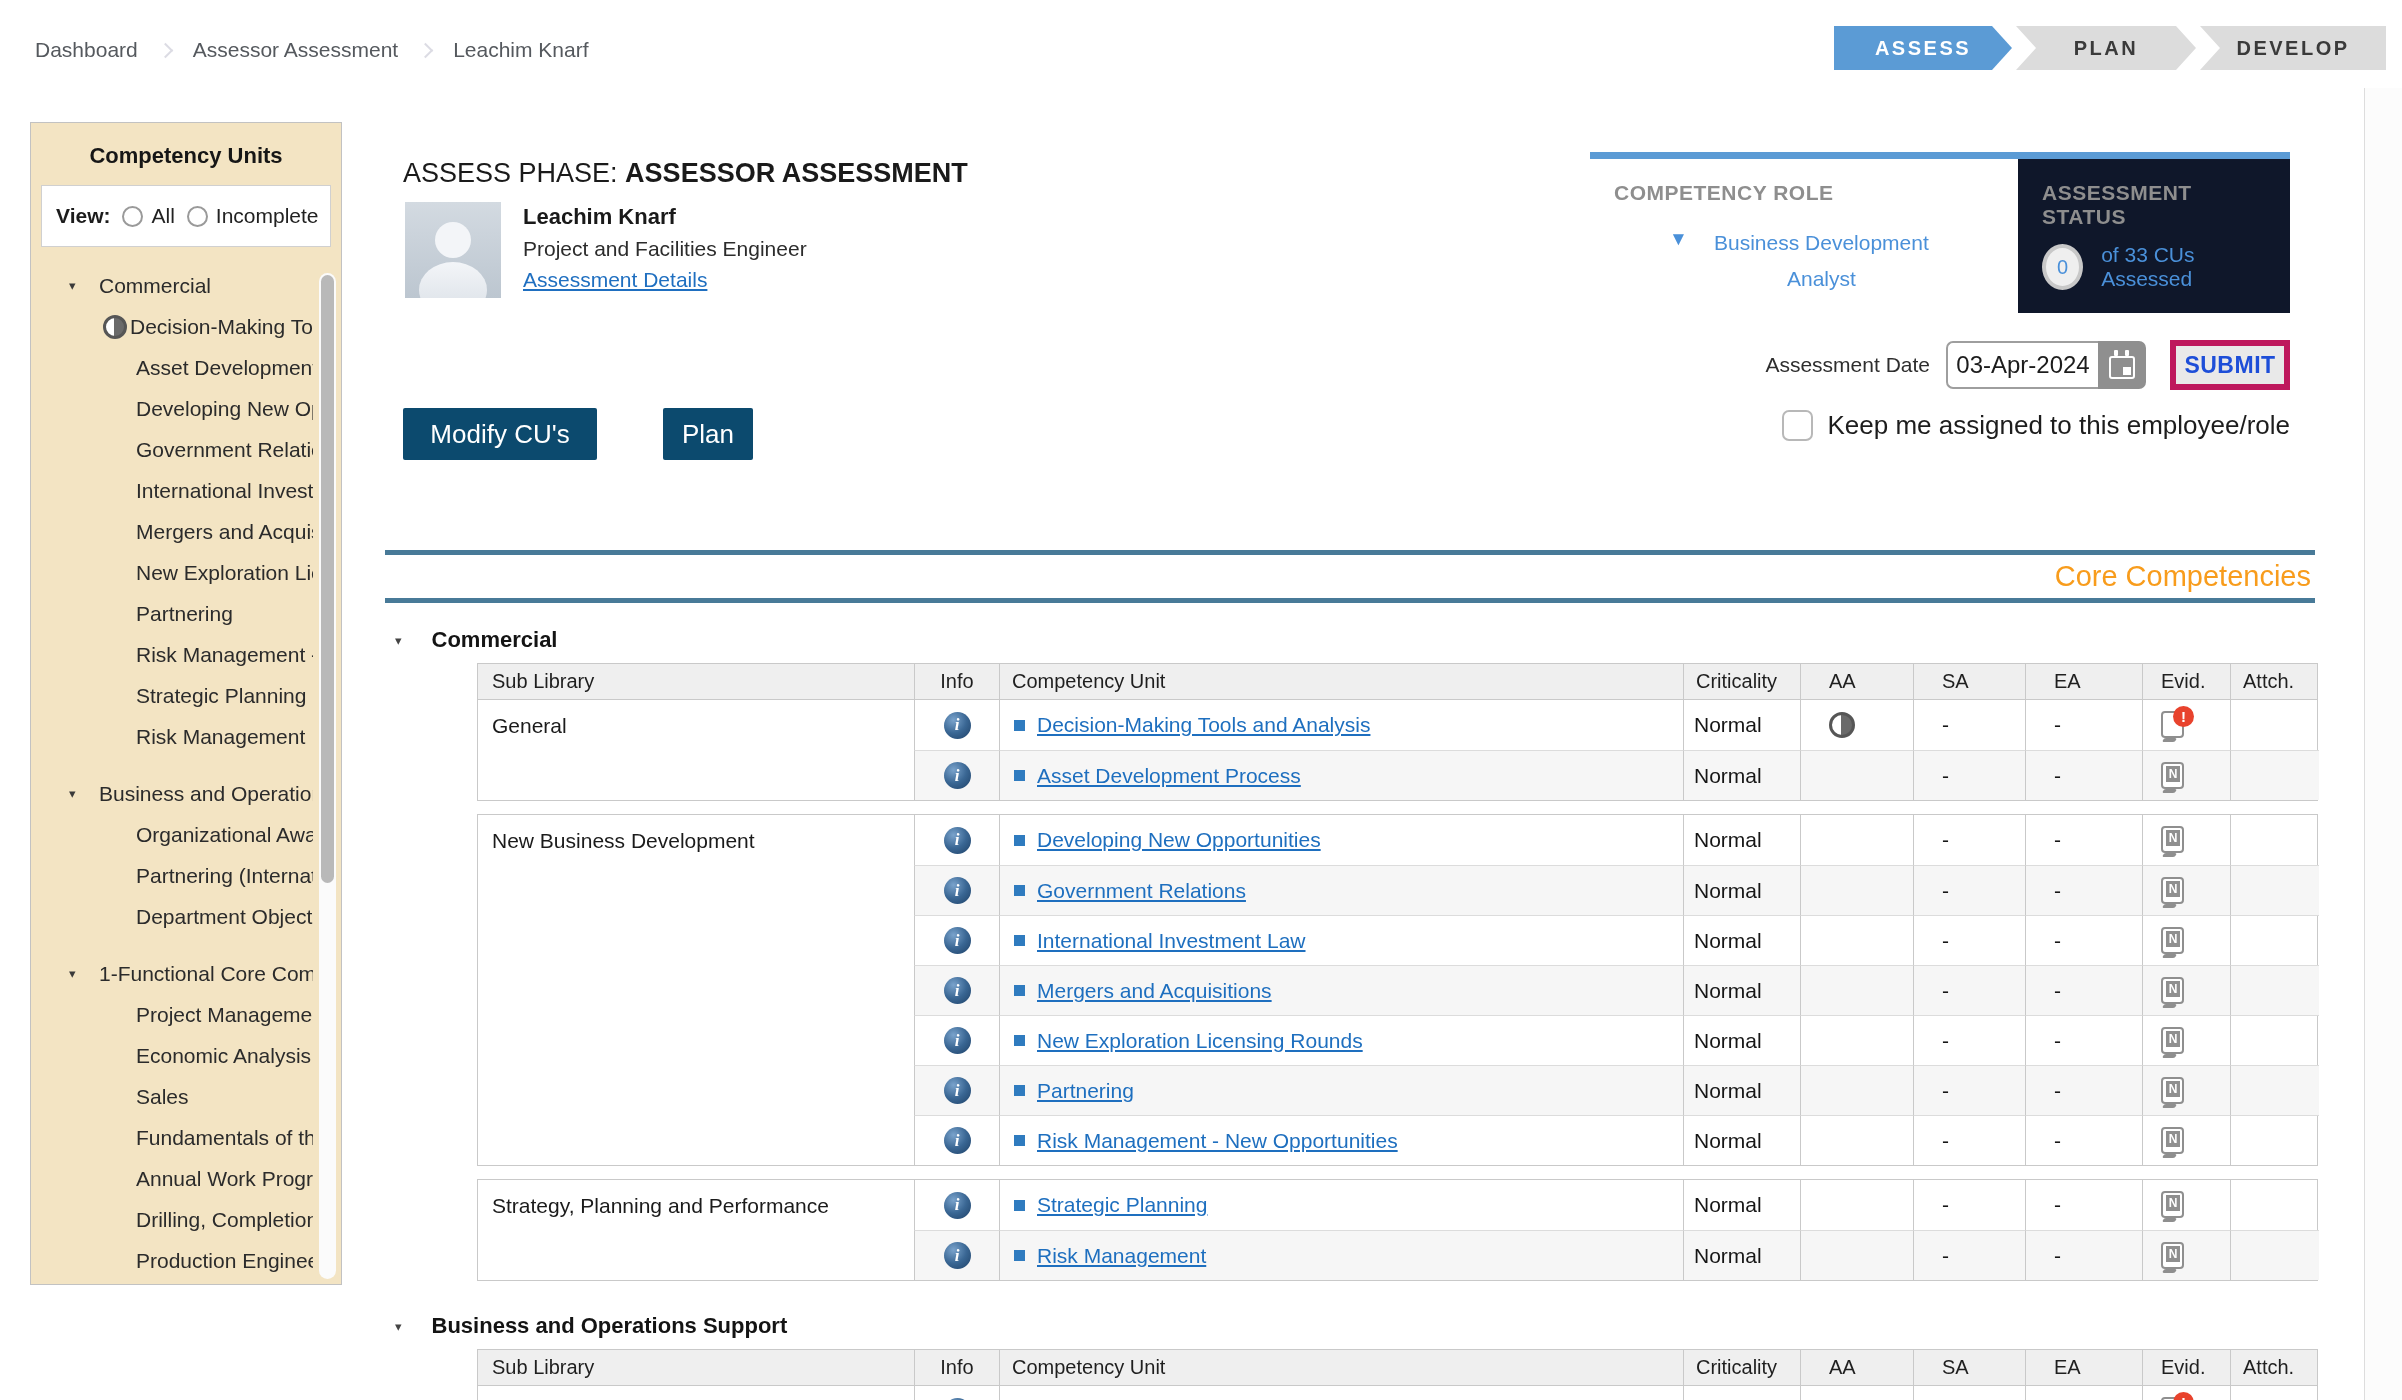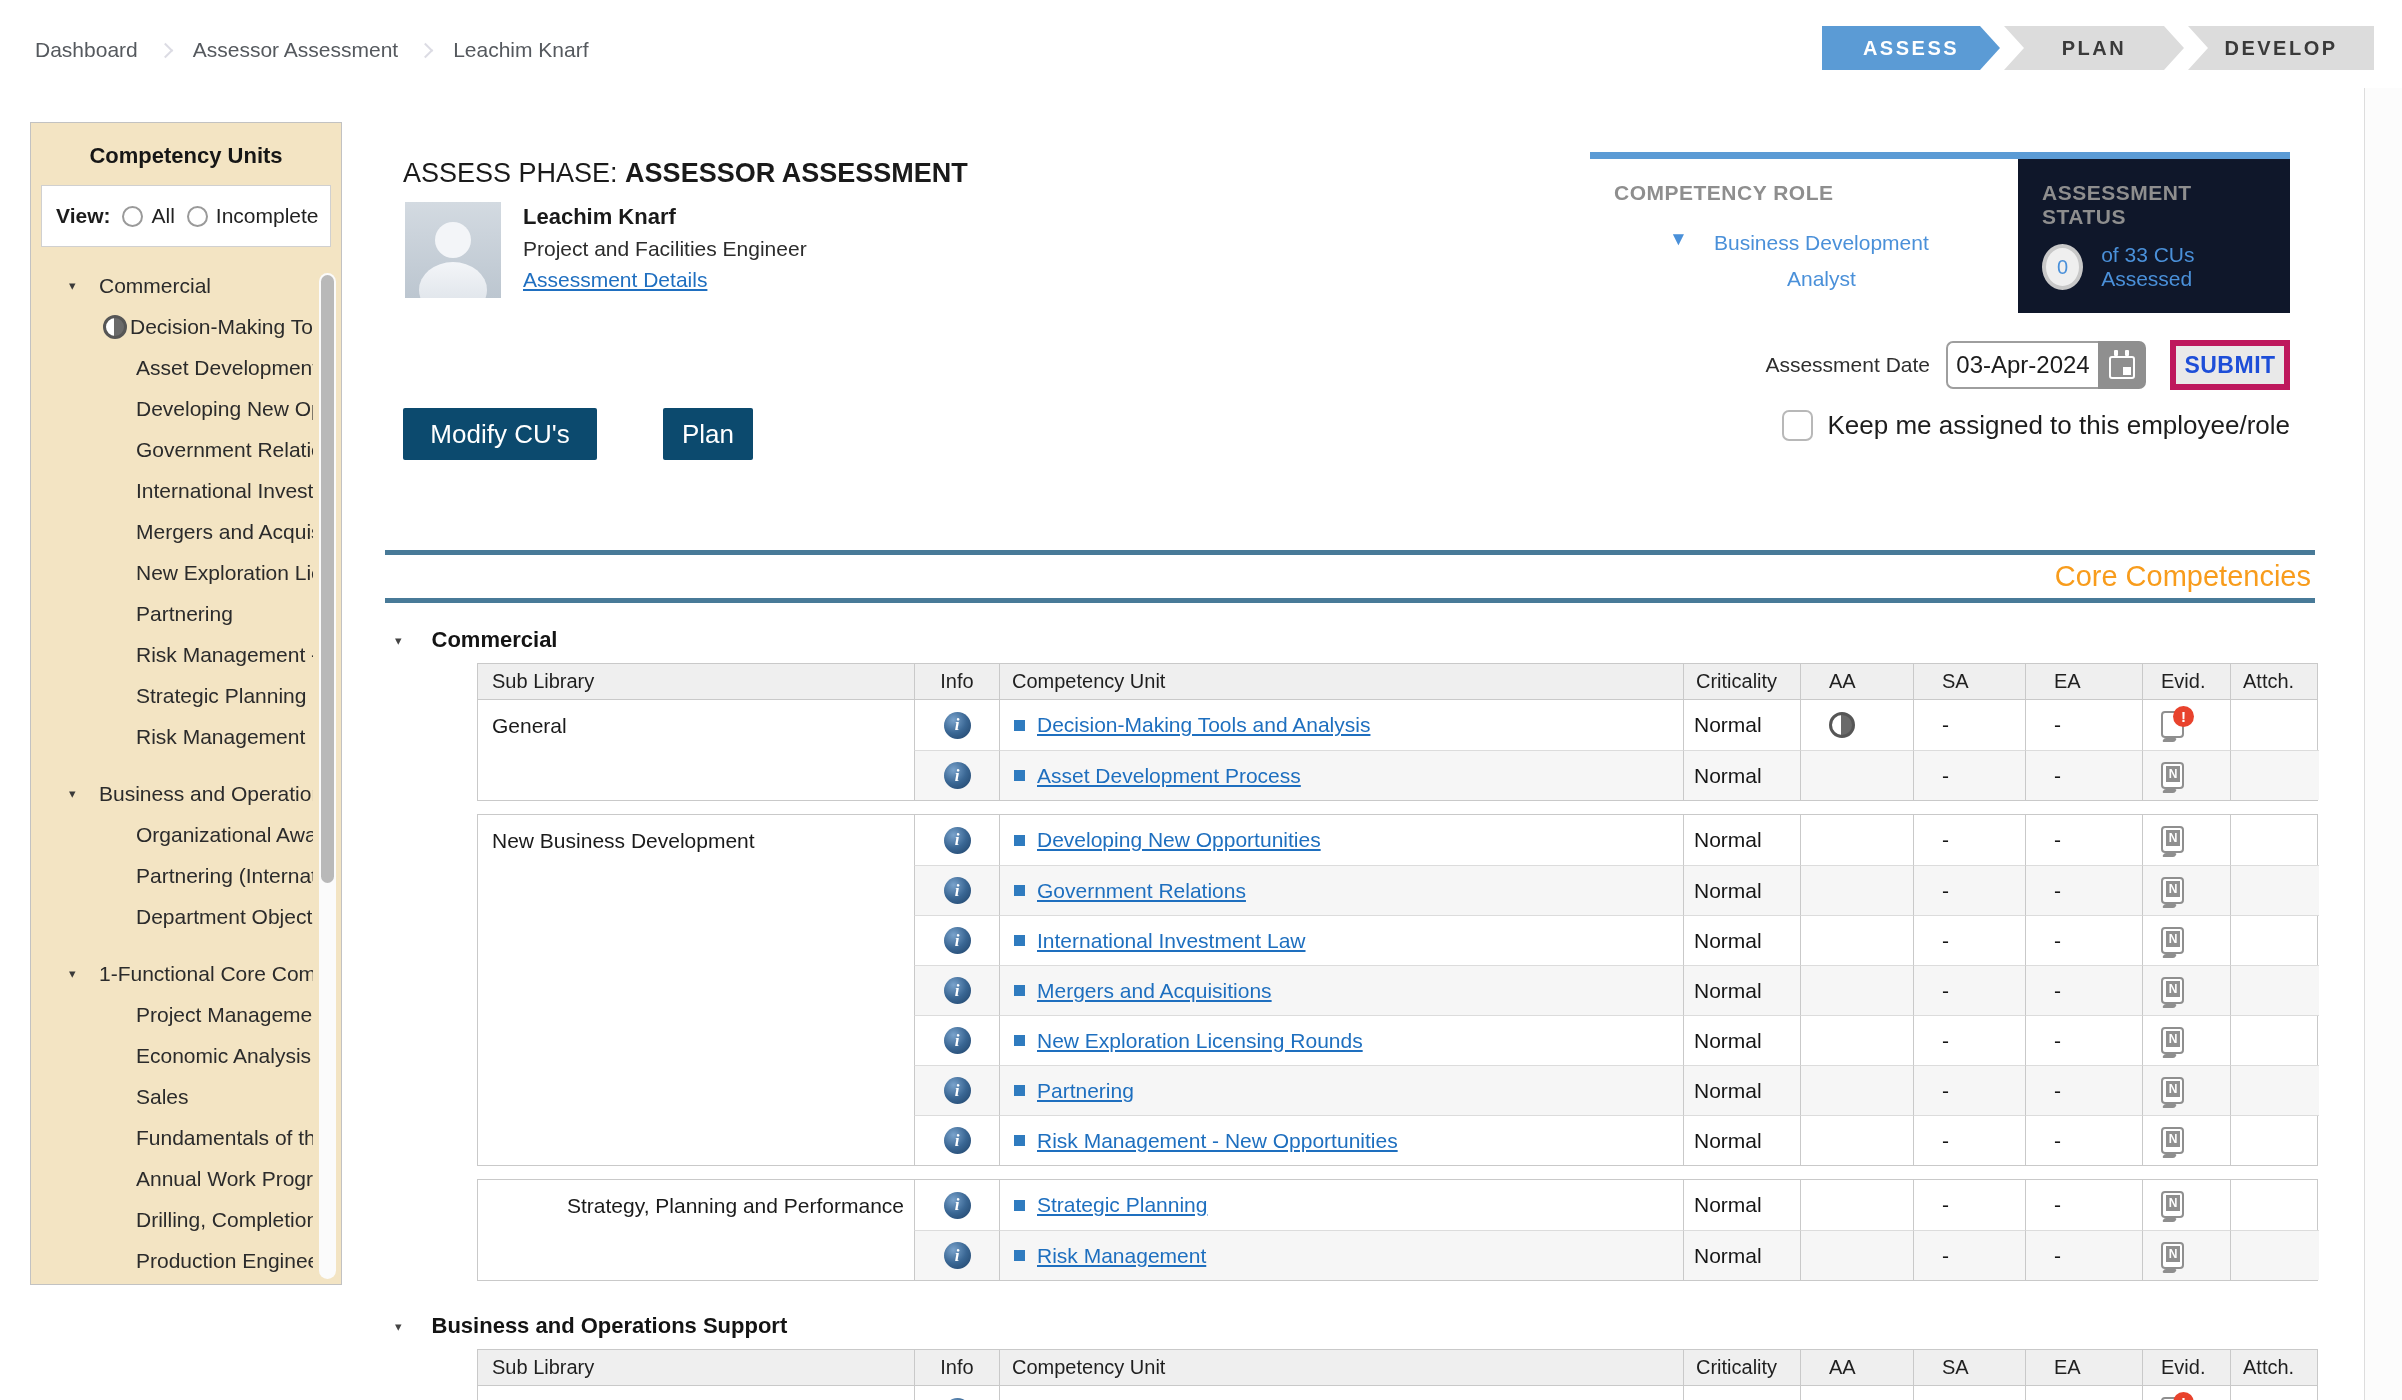--- a/index.html
+++ b/index.html
@@ -6,21 +6,21 @@
   html,body { width:2402px; height:1400px; overflow:hidden; background:#fff;
     font-family:"Liberation Sans","DejaVu Sans",sans-serif; color:#222; }
 
   
   #topbar { position:absolute; left:0; top:0; width:2402px; height:80px; background:#fff; }
   .breadcrumb { position:absolute; left:35px; top:38px; display:flex; align-items:center; gap:22px;
     font-size:21px; color:#55595e; }
   .crumb-sep { width:11px; height:11px; border-top:2px solid #dcdce4; border-right:2px solid #dcdce4;
     transform:rotate(45deg); display:inline-block; }
   
-  .stepper { position:absolute; right:28px; top:26px; display:flex; }
+  .stepper { position:absolute; right:16px; top:26px; display:flex; }
   .seg { height:44px; display:flex; align-items:center; justify-content:center;
     font-size:20px; font-weight:bold; letter-spacing:2.5px; background:#dcdcdc; color:#3a3a3a; }
   .seg.first  { width:178px; clip-path:polygon(0 0, calc(100% - 20px) 0, 100% 50%, calc(100% - 20px) 100%, 0 100%); }
   .seg.mid    { width:180px; margin-left:4px; clip-path:polygon(0 0, calc(100% - 20px) 0, 100% 50%, calc(100% - 20px) 100%, 0 100%, 20px 50%); }
   .seg.last   { width:186px; margin-left:4px; clip-path:polygon(0 0, 100% 0, 100% 100%, 0 100%, 20px 50%); }
   .seg.active { background:#5b9bd5; color:#fff; }
 
   
   #scroll-gutter { position:absolute; left:2364px; top:88px; width:38px; height:1312px;
     background:#fcfcfc; border-left:1px solid #dddddd; }
@@ -470,21 +470,21 @@
               <div class="g-cell evid-cell rtop">
                 <span class="doc">
                   <span class="page"></span>
                   <span class="foot"></span>
                   <span class="nmark">N</span>
                 </span>
               </div>
               <div class="g-cell rtop"></div>
             </div>
             <div class="ct-group gapped">
-              <div class="sublib-cell" style="grid-row: 1 / span 2; text-align: right;">Strategy, Planning and Performance</div>
+              <div class="sublib-cell" style="grid-row: 1 / span 2;">Strategy, Planning and Performance</div>
               <div class="g-cell c-info-cell">
                 <span class="info-i">i</span>
               </div>
               <div class="g-cell cu-cell">
                 <span class="cu-bullet"></span>
                 <span class="cu-link">Strategic Planning</span>
               </div>
               <div class="g-cell crit-cell">Normal</div>
               <div class="g-cell mini-cell"></div>
               <div class="g-cell mini-cell">-</div>

